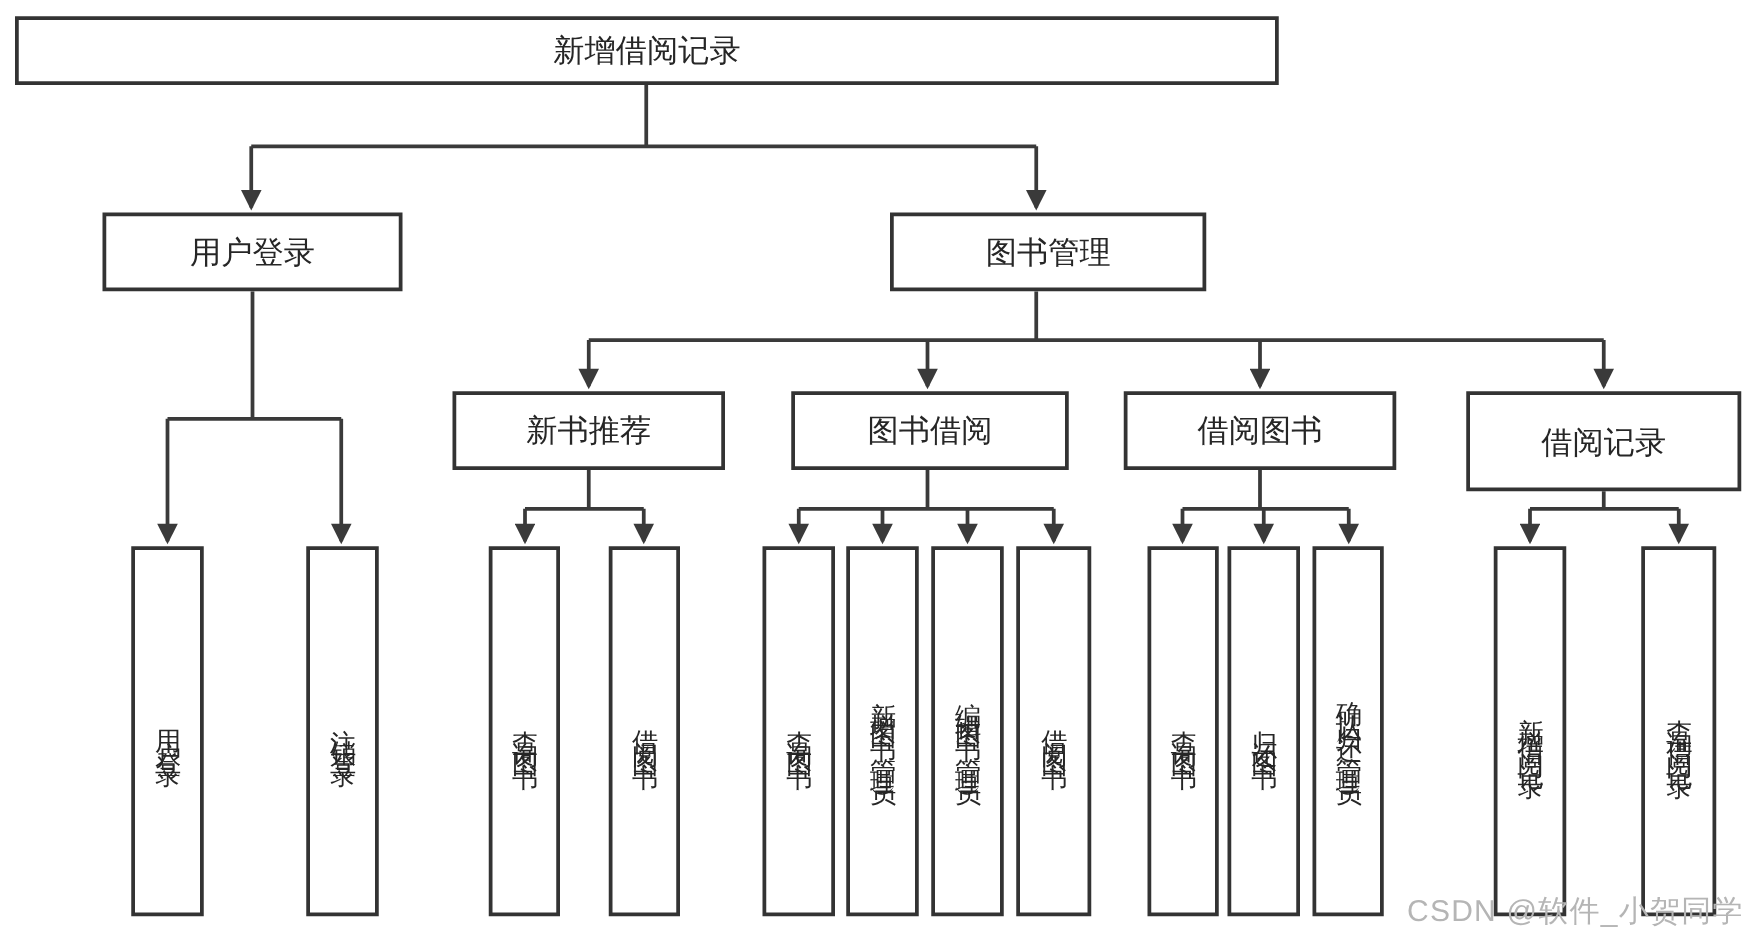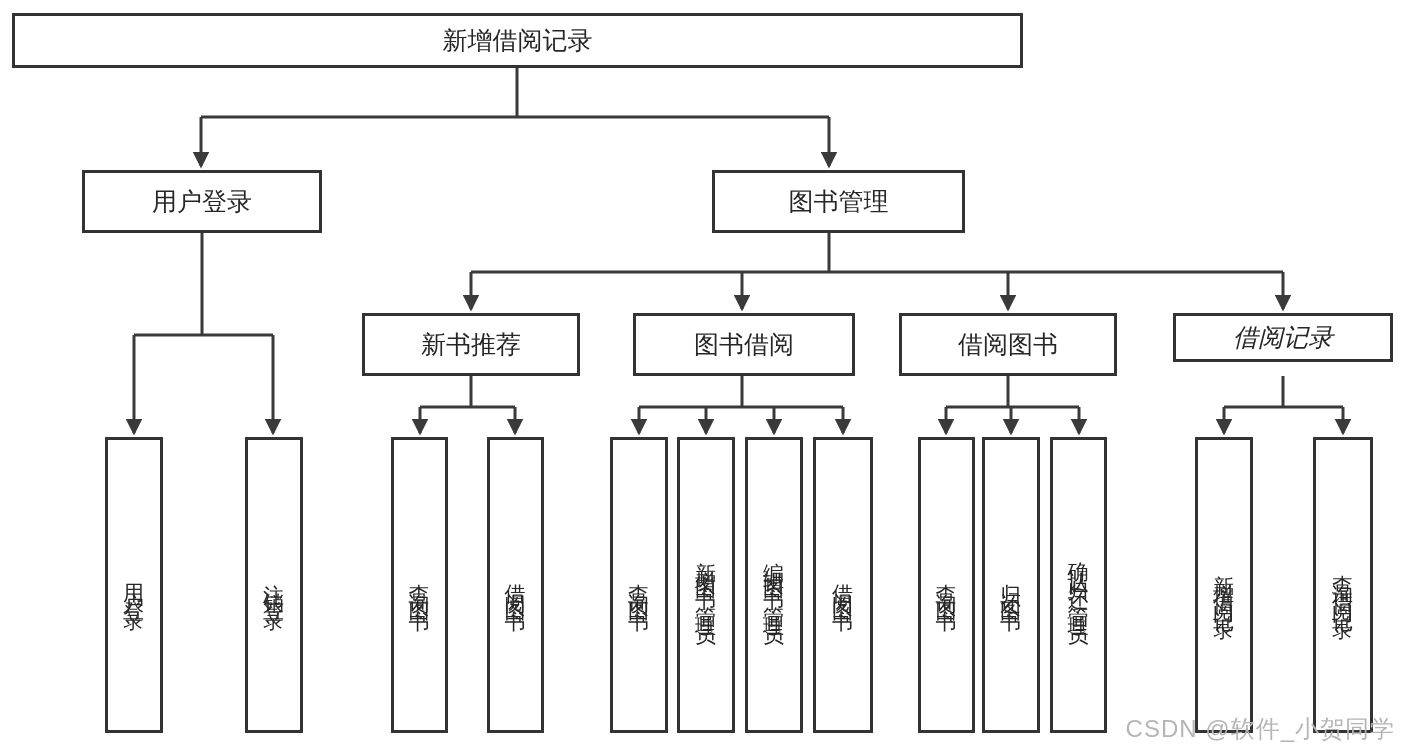--- a/index.html
+++ b/index.html
@@ -47,21 +47,21 @@
 
   
   #n-root   { left: 12px;   top: 13px;  width: 1011px; height: 55px; }
   
   #n-ulogin { left: 82px;   top: 170px; width: 240px;  height: 63px; }
   #n-bmgmt  { left: 712px;  top: 170px; width: 253px;  height: 63px; }
   
   #n-newbk  { left: 362px;  top: 313px; width: 218px;  height: 63px; text-align: center; }
   #n-bkbrw  { left: 633px;  top: 313px; width: 222px;  height: 63px; }
   #n-curbrw { left: 899px;  top: 313px; width: 218px;  height: 63px; }
-  #n-brrec  { left: 1173px; top: 313px; width: 220px;  height: 49px; font-style: italic; }
+  #n-brrec  { left: 1173px; top: 313px; width: 220px;  height: 80px; }
   
   .leaf { top: 437px; height: 296px; }
   #l-ulogin  { left: 105px;  width: 58px; }
   #l-logout  { left: 245px;  width: 58px; }
   #l-nbq     { left: 391px;  width: 57px; }
   #l-nbb     { left: 487px;  width: 57px; }
   #l-bbq     { left: 610px;  width: 58px; }
   #l-bba     { left: 677px;  width: 58px; }
   #l-bbe     { left: 745px;  width: 58px; }
   #l-bbb     { left: 813px;  width: 60px; }

